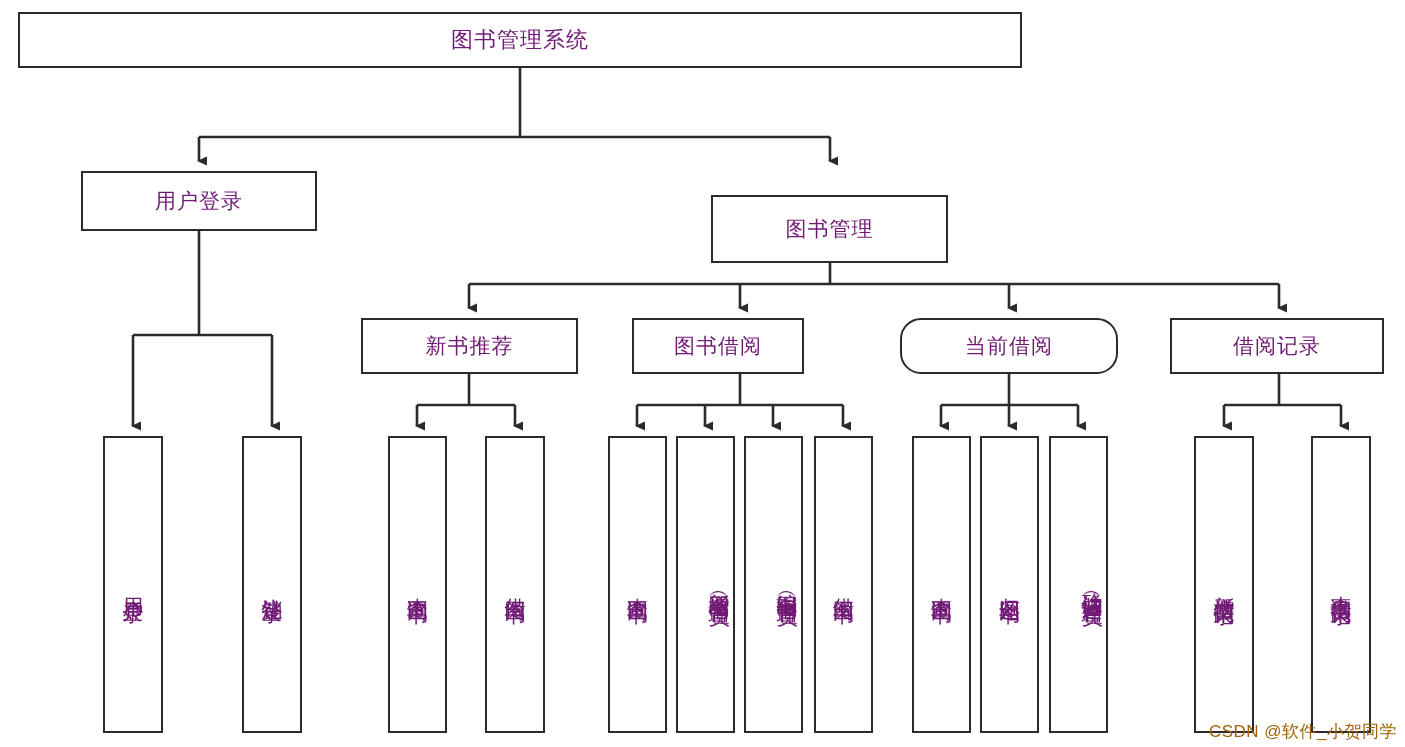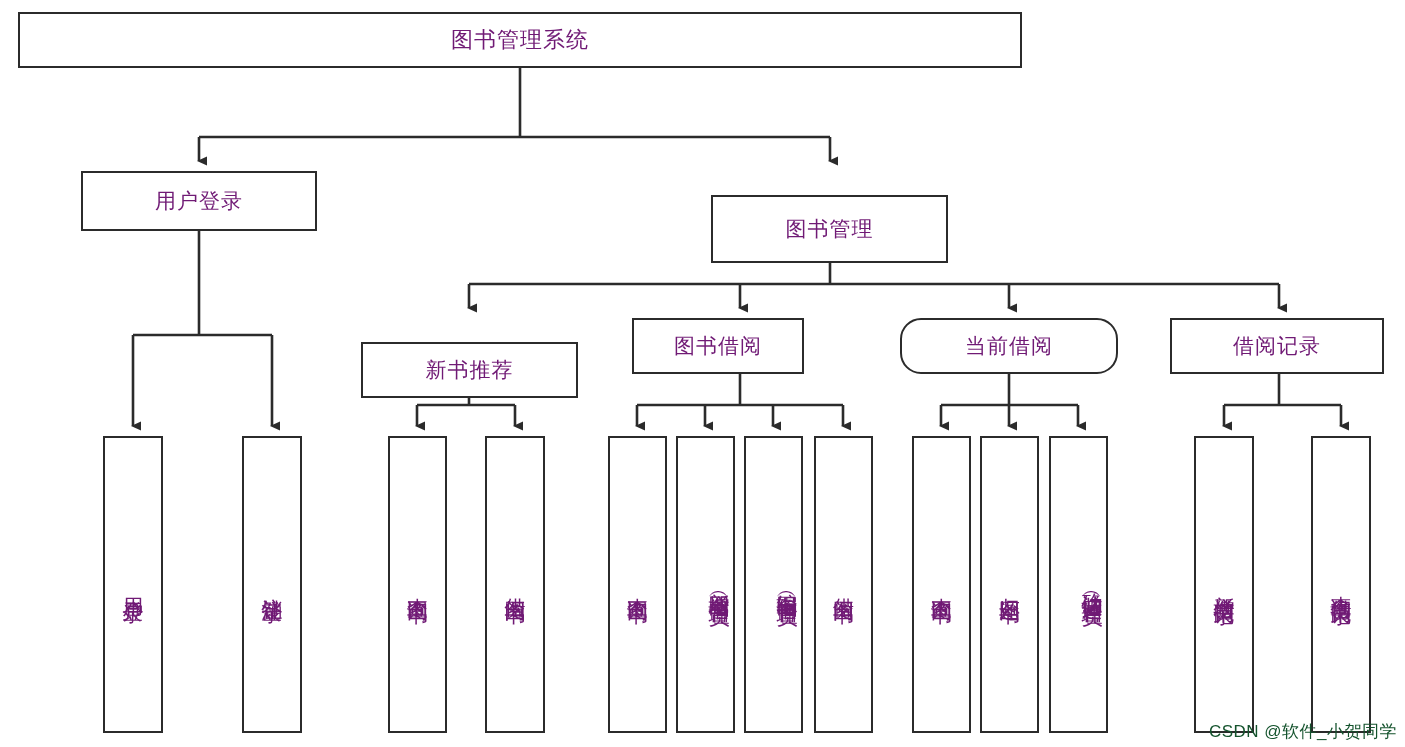--- a/index.html
+++ b/index.html
@@ -41,21 +41,21 @@
     display:block;
     white-space:nowrap;
   }
   .node-box.root{font-size:22px;}
 
   #watermark{
     position:absolute;
     right:8px;
     bottom:4px;
     font-size:17px;
-    color:#14532d;
+    color:#a16207;
     letter-spacing:0.5px;
     white-space:nowrap;
     pointer-events:none;
   }
 </style>
 </head>
 <body>
 
 <div id="diagram">
 
@@ -113,21 +113,21 @@
     <span class="node-label">图书管理系统</span>
   </div>
 
   <div class="node-box horiz" style="left:81px;top:171px;width:236px;height:60px;">
     <span class="node-label">用户登录</span>
   </div>
   <div class="node-box horiz" style="left:711px;top:171px;width:237px;height:68px;margin-top:24px;">
     <span class="node-label">图书管理</span>
   </div>
 
-  <div class="node-box horiz" style="left:361px;top:318px;width:217px;height:56px;margin-top:24px;">
+  <div class="node-box horiz" style="left:361px;top:318px;width:217px;height:56px;">
     <span class="node-label">新书推荐</span>
   </div>
   <div class="node-box horiz" style="left:632px;top:318px;width:172px;height:56px;">
     <span class="node-label">图书借阅</span>
   </div>
   <div class="node-box horiz" style="left:900px;top:318px;width:218px;height:56px;border-radius:21px;">
     <span class="node-label">当前借阅</span>
   </div>
   <div class="node-box horiz" style="left:1170px;top:318px;width:214px;height:56px;">
     <span class="node-label">借阅记录</span>

